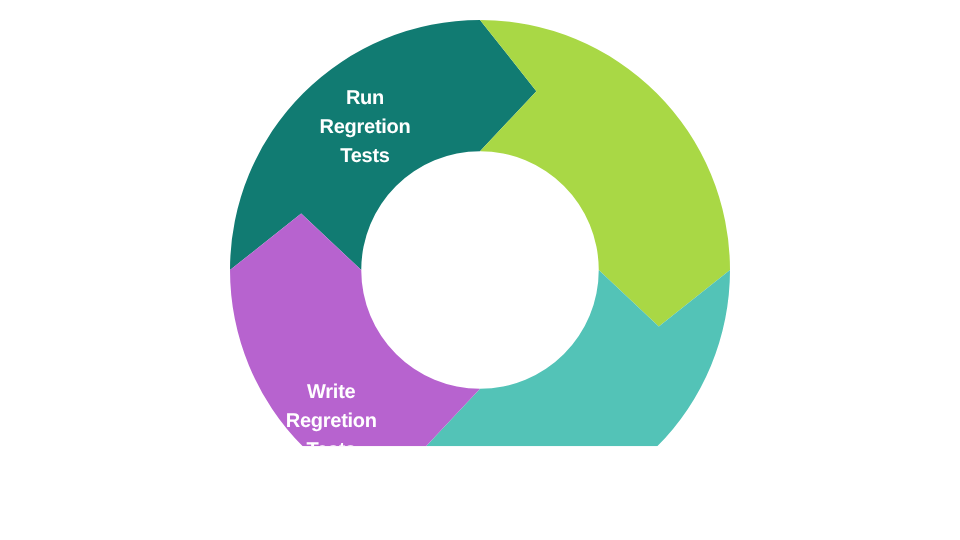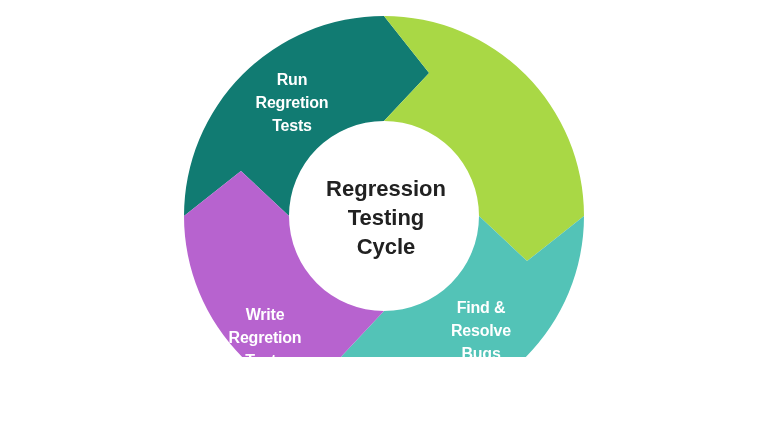--- a/index.html
+++ b/index.html
@@ -57,24 +57,18 @@
       <path d="M 384.00 16.00 A 200 200 0 0 1 584.00 216.00 L 527.06 261.11 L 479.00 216.00 A 95 95 0 0 0 384.00 121.00 L 429.11 72.94 Z" fill="#a9d845"></path>
       <path d="M 584.00 216.00 A 200 200 0 0 1 384.00 416.00 L 338.89 359.06 L 384.00 311.00 A 95 95 0 0 0 479.00 216.00 L 527.06 261.11 Z" fill="#53c3b7"></path>
       <path d="M 384.00 416.00 A 200 200 0 0 1 184.00 216.00 L 240.94 170.89 L 289.00 216.00 A 95 95 0 0 0 384.00 311.00 L 338.89 359.06 Z" fill="#b763cf"></path>
     </svg>
 
   <div class="seg-label" id="seg-label-0">Run
 Regretion
 Tests</div>
 
 
-  <div class="seg-label" id="seg-label-2">Find &amp;
-Resolve
-Bugs</div>
 
   <div class="seg-label" id="seg-label-3">Write
 Regretion
 Tests</div>
 
-  <div class="center-label">Regression
-Testing
-Cycle</div>
 </div>
 
 </body></html>

